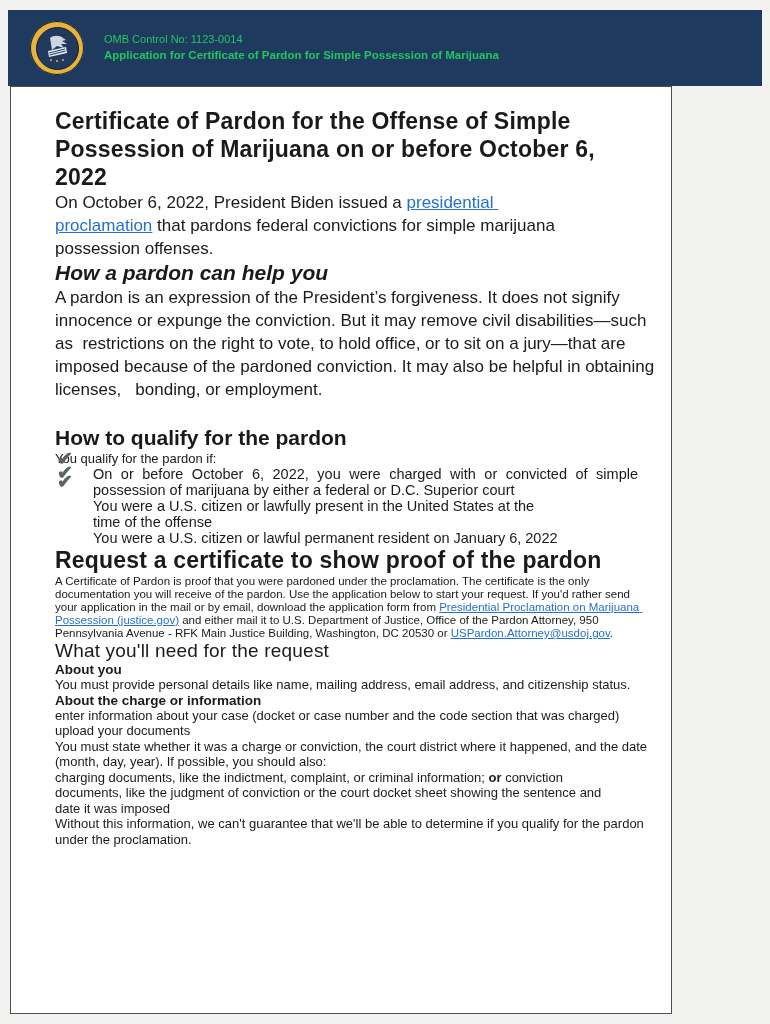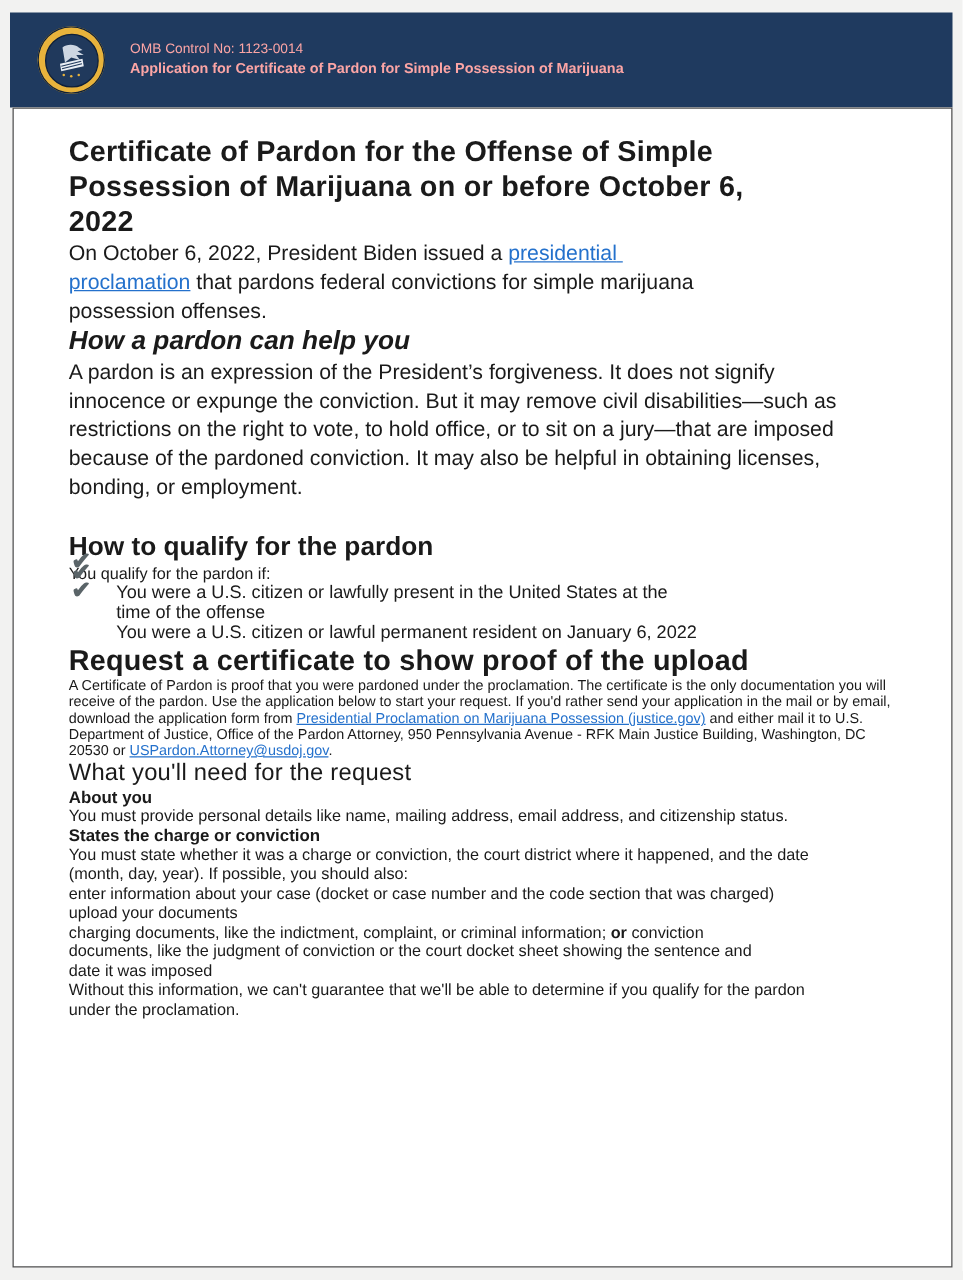--- a/index.html
+++ b/index.html
@@ -20,27 +20,27 @@
     margin-left:22px; flex:0 0 auto;
     display:flex; align-items:center; justify-content:center;
     box-shadow:0 0 0 1px #0e1f38 inset;
   }
   .seal-inner {
     width:41px; height:41px; border-radius:50%; background:#20395c;
     border:1px solid #0e1f38; position:relative; overflow:hidden;
     display:flex; align-items:center; justify-content:center;
   }
   .seal-inner svg { display:block; }
-  .banner-text { margin-left:20px; color:#fca5a5; line-height:1.25; }
+  .banner-text { margin-left:20px; color:#22c55e; line-height:1.25; }
   .banner-omb   { font-size:11px; font-weight:400; }
   .banner-title { font-size:11.5px; font-weight:700; margin-top:1px; }
 
   
   .card {
-    position:absolute; left:10px; top:86px; width:752px; height:928px;
+    position:absolute; left:10px; top:86px; width:662px; height:928px;
     background:#ffffff; border:1px solid #4d4d4d;
     box-sizing:border-box;
     padding:20px 16px 0 44px;
   }
   .card p, .card h1, .card h2, .card h3, .card h4, .card div { margin:0; }
   .pre { white-space:pre-wrap; }
 
   .h1 { font-size:23px; font-weight:700; line-height:28px; max-width:545px; letter-spacing:.2px; }
   .intro { font-size:17px; line-height:23px; max-width:525px; margin-top:16px; }
   a.lnk { color:#2471cc; text-decoration:underline; cursor:pointer; }
@@ -111,42 +111,43 @@
   <p class="p-help pre">A pardon is an expression of the President’s forgiveness. It does not signify  innocence or expunge the conviction. But it may remove civil disabilities—such as  restrictions on the right to vote, to hold office, or to sit on a jury—that are imposed because of the pardoned conviction. It may also be helpful in obtaining licenses,   bonding, or employment.</p>
 
   <section class="qualify">
     <h2 class="h2">How to qualify for the pardon</h2>
     <span class="check check-a">✔</span>
     <h3 class="h3-qualify">You qualify for the pardon if:</h3>
 
     <div class="q-items">
       <div class="q-item q-item-1">
         <span class="check check-b">✔</span>
+        <span class="txt pre">On or before October 6, 2022, you were charged with or convicted of simple  possession of marijuana by either a federal or D.C. Superior court</span>
       </div>
       <div class="q-item q-item-2">
         <span class="check check-c">✔</span>
         <span class="txt pre">You were a U.S. citizen or lawfully present in the United States at the time of the offense</span>
       </div>
       <div class="q-item q-item-3">
         <span class="txt pre">You were a U.S. citizen or lawful permanent resident on January 6, 2022</span>
       </div>
     </div>
   </section>
 
-  <h2 class="h2-request">Request a certificate to show proof of the upload</h2>
+  <h2 class="h2-request">Request a certificate to show proof of the pardon</h2>
 
   <p class="p-request pre"><span>A Certificate of Pardon is proof that you were pardoned under the proclamation. The certificate is the only documentation you will receive of the pardon. Use the application below to start your request. If you'd rather send your application in the mail or by email, download the application form from </span><a class="lnk">Presidential Proclamation on Marijuana Possession (justice.gov)</a><span> and either mail it to U.S. Department of Justice, Office of the Pardon Attorney, 950 Pennsylvania Avenue - RFK Main Justice Building, Washington, DC 20530 or </span><a class="lnk">USPardon.Attorney@usdoj.gov</a><span>.</span></p>
 
   <h3 class="h3-need">What you'll need for the request</h3>
 
   <h4 class="h4 h4-aboutyou">About you</h4>
   <p class="p-13 p-aboutyou pre">You must provide personal details like name, mailing address, email address, and citizenship status.</p>
 
-  <h4 class="h4 h4-charge">States the charge or conviction</h4>
+  <h4 class="h4 h4-charge">About the charge or information</h4>
+  <p class="p-13 li-1 pre">enter information about your case (docket or case number and the code section that was charged)  upload your documents</p>
+
   <p class="p-13 p-charge pre">You must state whether it was a charge or conviction, the court district where it happened, and the date (month, day, year). If possible, you should also:</p>
-
-  <p class="p-13 li-1 pre">enter information about your case (docket or case number and the code section that was charged)  upload your documents</p>
 
   <p class="p-13 li-2 pre"><span>charging documents, like the indictment, complaint, or criminal information; </span><b>or</b><span> conviction documents, like the judgment of conviction or the court docket sheet showing the sentence and date it was imposed</span></p>
 
   <p class="p-13 p-note pre">Without this information, we can't guarantee that we'll be able to determine if you qualify for the pardon under the proclamation.</p>
 
 </main>
 
 </body></html>

